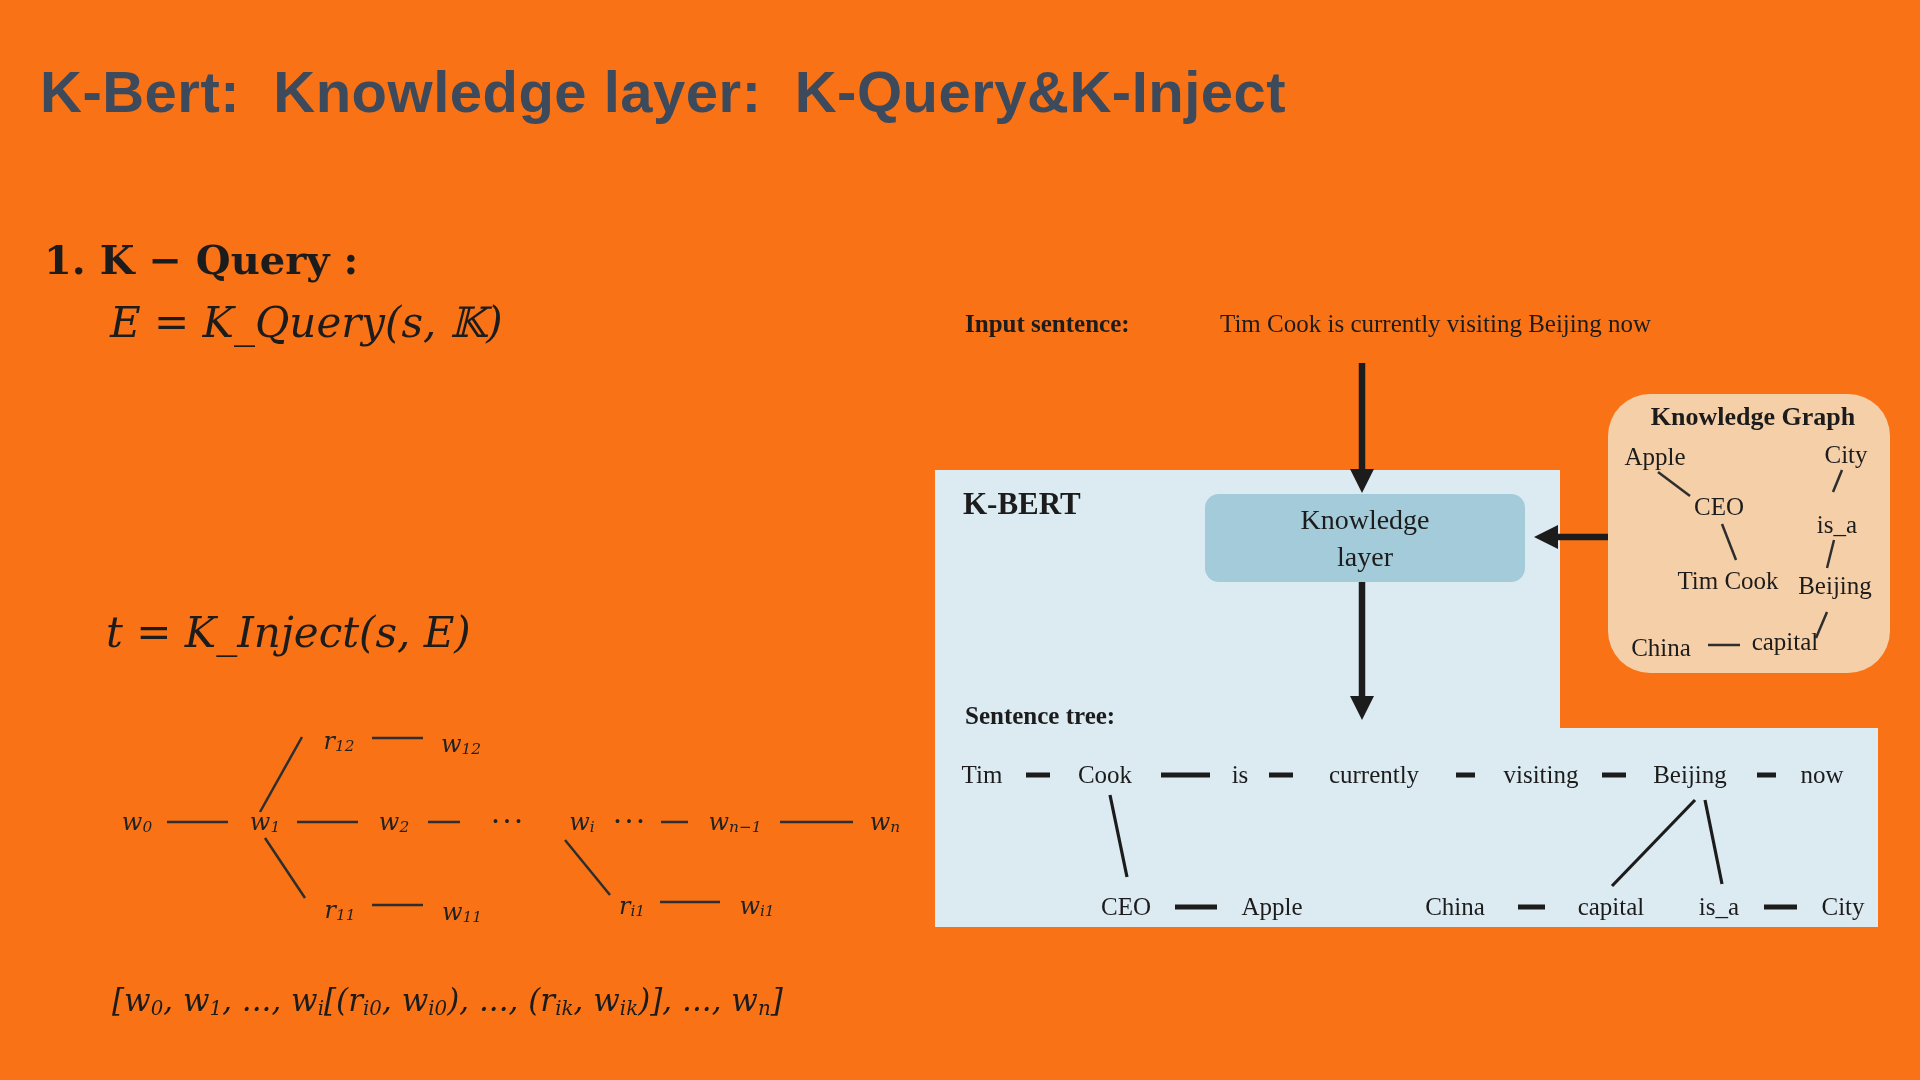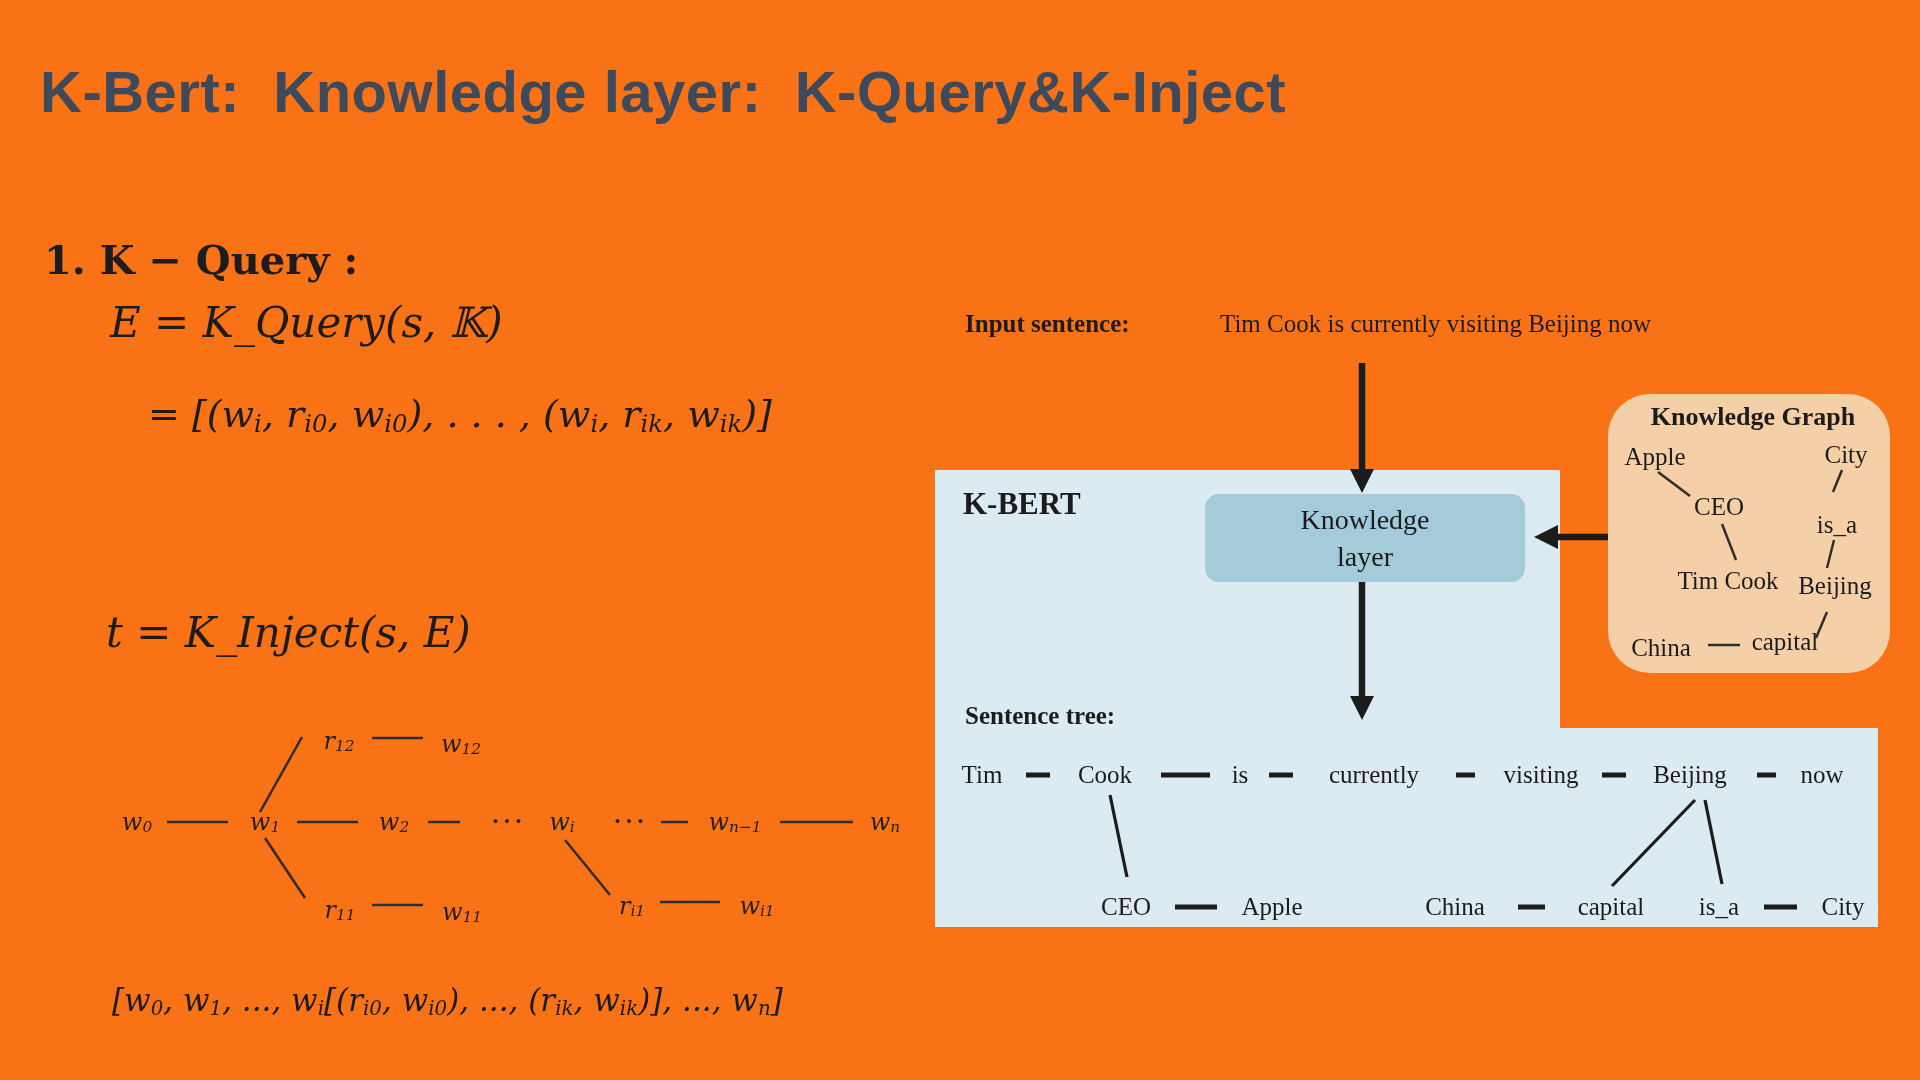--- a/index.html
+++ b/index.html
@@ -53,21 +53,20 @@
 </style>
 </head>
 <body>
 
 <div class="slide">
 
   <div class="title">K-Bert:  Knowledge layer:  K-Query&amp;K-Inject</div>
 
   <div class="h-kquery serifB">1. K − Query :</div>
   <div class="math f-kquery1">E = K_Query(s, 𝕂)</div>
-  <div class="math f-kquery2">= [(w<sub>i</sub>, r<sub>i0</sub>, w<sub>i0</sub>), . . . , (w<sub>i</sub>, r<sub>ik</sub>, w<sub>ik</sub>)]</div>
 
   <div class="math f-kinject1">t = K_Inject(s, E)</div>
 
   <div class="tree">
     <svg width="830" height="250" viewBox="0 0 830 250">
       <line class="ln" x1="77" y1="122" x2="138" y2="122"></line>
       <line class="ln" x1="207" y1="122" x2="268" y2="122"></line>
       <line class="ln" x1="338" y1="122" x2="370" y2="122"></line>
       <line class="ln" x1="571" y1="122" x2="598" y2="122"></line>
       <line class="ln" x1="690" y1="122" x2="763" y2="122"></line>
@@ -75,21 +74,21 @@
       <line class="ln" x1="282" y1="38" x2="333" y2="38"></line>
       <line class="ln" x1="175" y1="138" x2="215" y2="198"></line>
       <line class="ln" x1="282" y1="205" x2="333" y2="205"></line>
       <line class="ln" x1="475" y1="140" x2="520" y2="195"></line>
       <line class="ln" x1="570" y1="202" x2="630" y2="202"></line>
     </svg>
     <span class="treelbl" style="left:47px;top:122px">w<sub>0</sub></span>
     <span class="treelbl" style="left:175px;top:122px">w<sub>1</sub></span>
     <span class="treelbl" style="left:304px;top:122px">w<sub>2</sub></span>
     <span class="treelbl dots" style="left:418px;top:120px">···</span>
-    <span class="treelbl" style="left:472px;top:122px">w<sub>i</sub></span>
+    <span class="treelbl" style="left:492px;top:122px">w<sub>i</sub></span>
     <span class="treelbl dots" style="left:540px;top:120px">···</span>
     <span class="treelbl" style="left:645px;top:122px">w<sub>n−1</sub></span>
     <span class="treelbl" style="left:795px;top:122px">w<sub>n</sub></span>
     <span class="treelbl" style="left:249px;top:41px">r<sub>12</sub></span>
     <span class="treelbl" style="left:371px;top:44px">w<sub>12</sub></span>
     <span class="treelbl" style="left:250px;top:210px">r<sub>11</sub></span>
     <span class="treelbl" style="left:372px;top:212px">w<sub>11</sub></span>
     <span class="treelbl" style="left:542px;top:206px">r<sub>i1</sub></span>
     <span class="treelbl" style="left:667px;top:206px">w<sub>i1</sub></span>
   </div>

